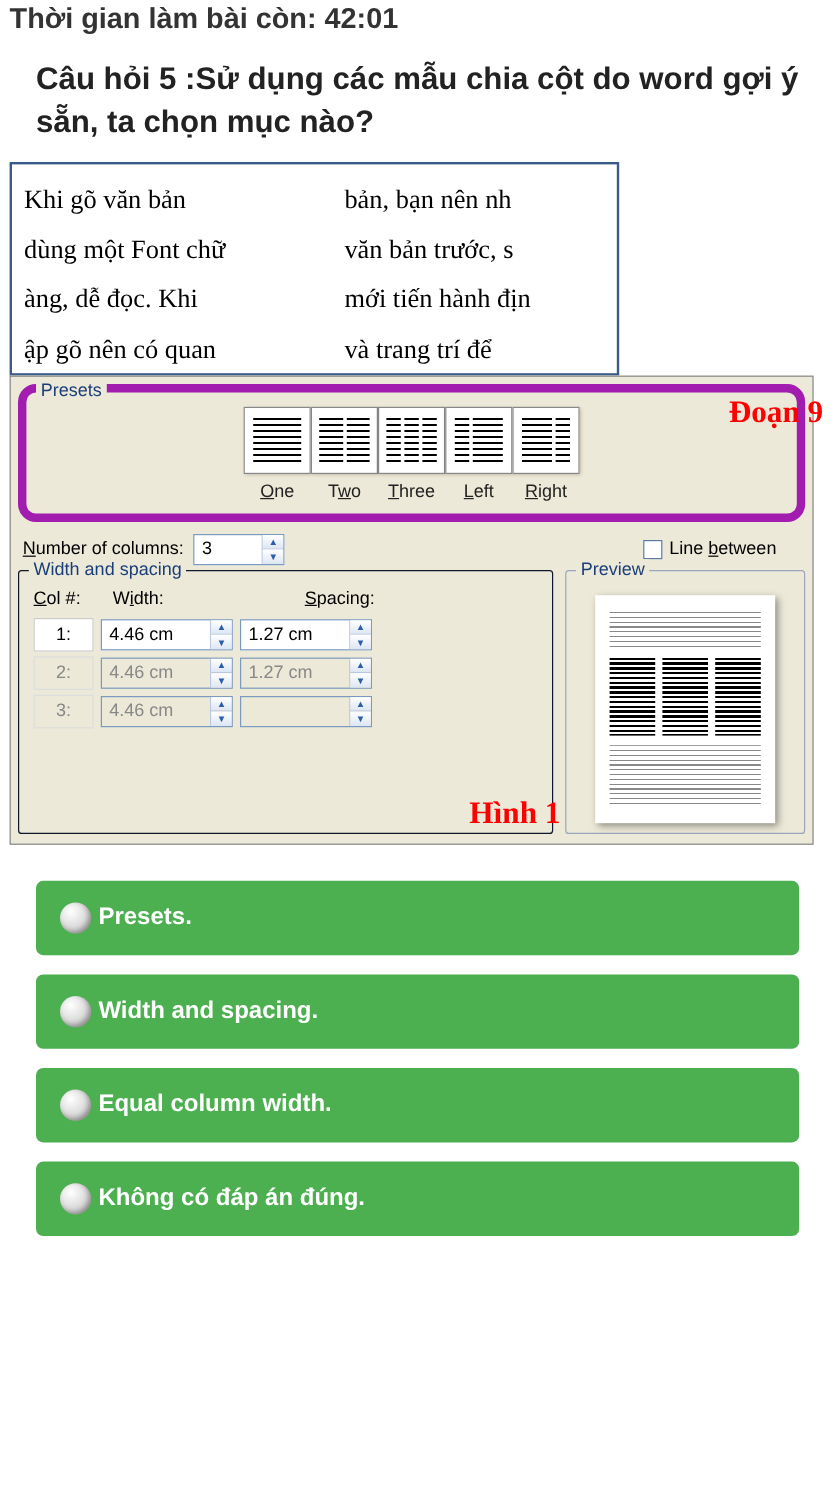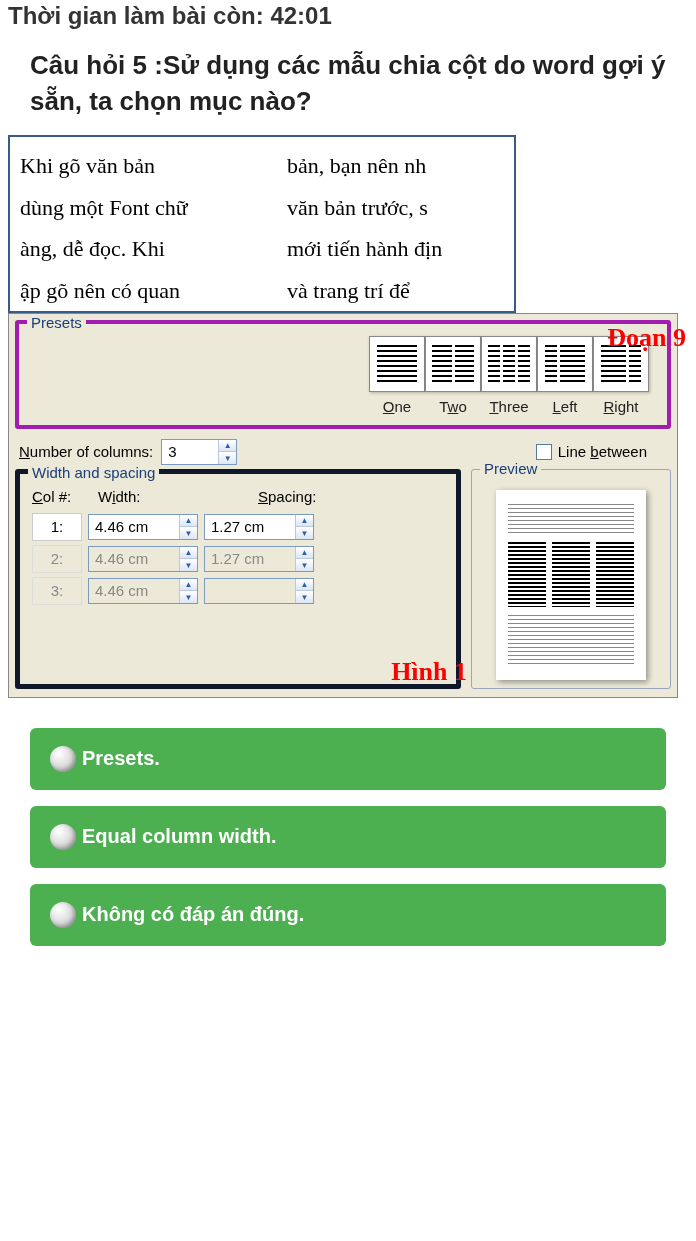--- a/index.html
+++ b/index.html
@@ -56,38 +56,38 @@
   .dialog {
     border: 1px solid #888;
     background: #ece9d8;
     font-family: Tahoma, sans-serif;
     font-size: 15px;
     width: 670px;
     margin-left: 8px;
     position: relative;
   }
   .fieldset {
-    border: 4px solid #a21caf;
-    border-radius: 3px;
+    border: 7px solid #a21caf;
+    border-radius: 15px;
     margin: 6px;
     padding: 12px 8px 10px 8px;
     position: relative;
   }
   .legend {
     position: absolute;
     top: -10px;
     left: 8px;
     background: #ece9d8;
     color: #1a3e7a;
     padding: 0 4px;
     font-size: 15px;
   }
   .presets-row {
     display: flex;
-    justify-content: flex-end;
+    justify-content: center;
     align-items: center;
     padding: 0 10px;
   }
   .preset-item {
     display: flex;
     flex-direction: column;
     align-items: center;
     gap: 6px;
     cursor: pointer;
   }
@@ -180,21 +180,21 @@
     line-height: 1;
   }
 
   .lower-area {
     display: flex;
     gap: 10px;
     padding: 0 6px 8px 6px;
   }
   .width-spacing {
     flex: 1;
-    border: 5px solid #0f172a;
+    border: 1px solid #0f172a;
     border-radius: 3px;
     padding: 14px 24px 8px 8px;
     position: relative;
   }
   .preview-box {
     width: 200px;
     border: 1px solid #99a6bd;
     border-radius: 3px;
     padding: 14px 8px 8px 8px;
     position: relative;
@@ -453,19 +453,23 @@
   <span class="doan-label">Đoạn 9</span>
 </div>
 
 <div class="answers" id="answers">
     <div class="answer">
       <span class="radio"></span>
       <span>Presets.</span>
     </div>
     <div class="answer">
       <span class="radio"></span>
+      <span>Width and spacing.</span>
+    </div>
+    <div class="answer">
+      <span class="radio"></span>
       <span>Equal column width.</span>
     </div>
     <div class="answer">
       <span class="radio"></span>
       <span>Không có đáp án đúng.</span>
     </div>
   </div>
 
 </body></html>

